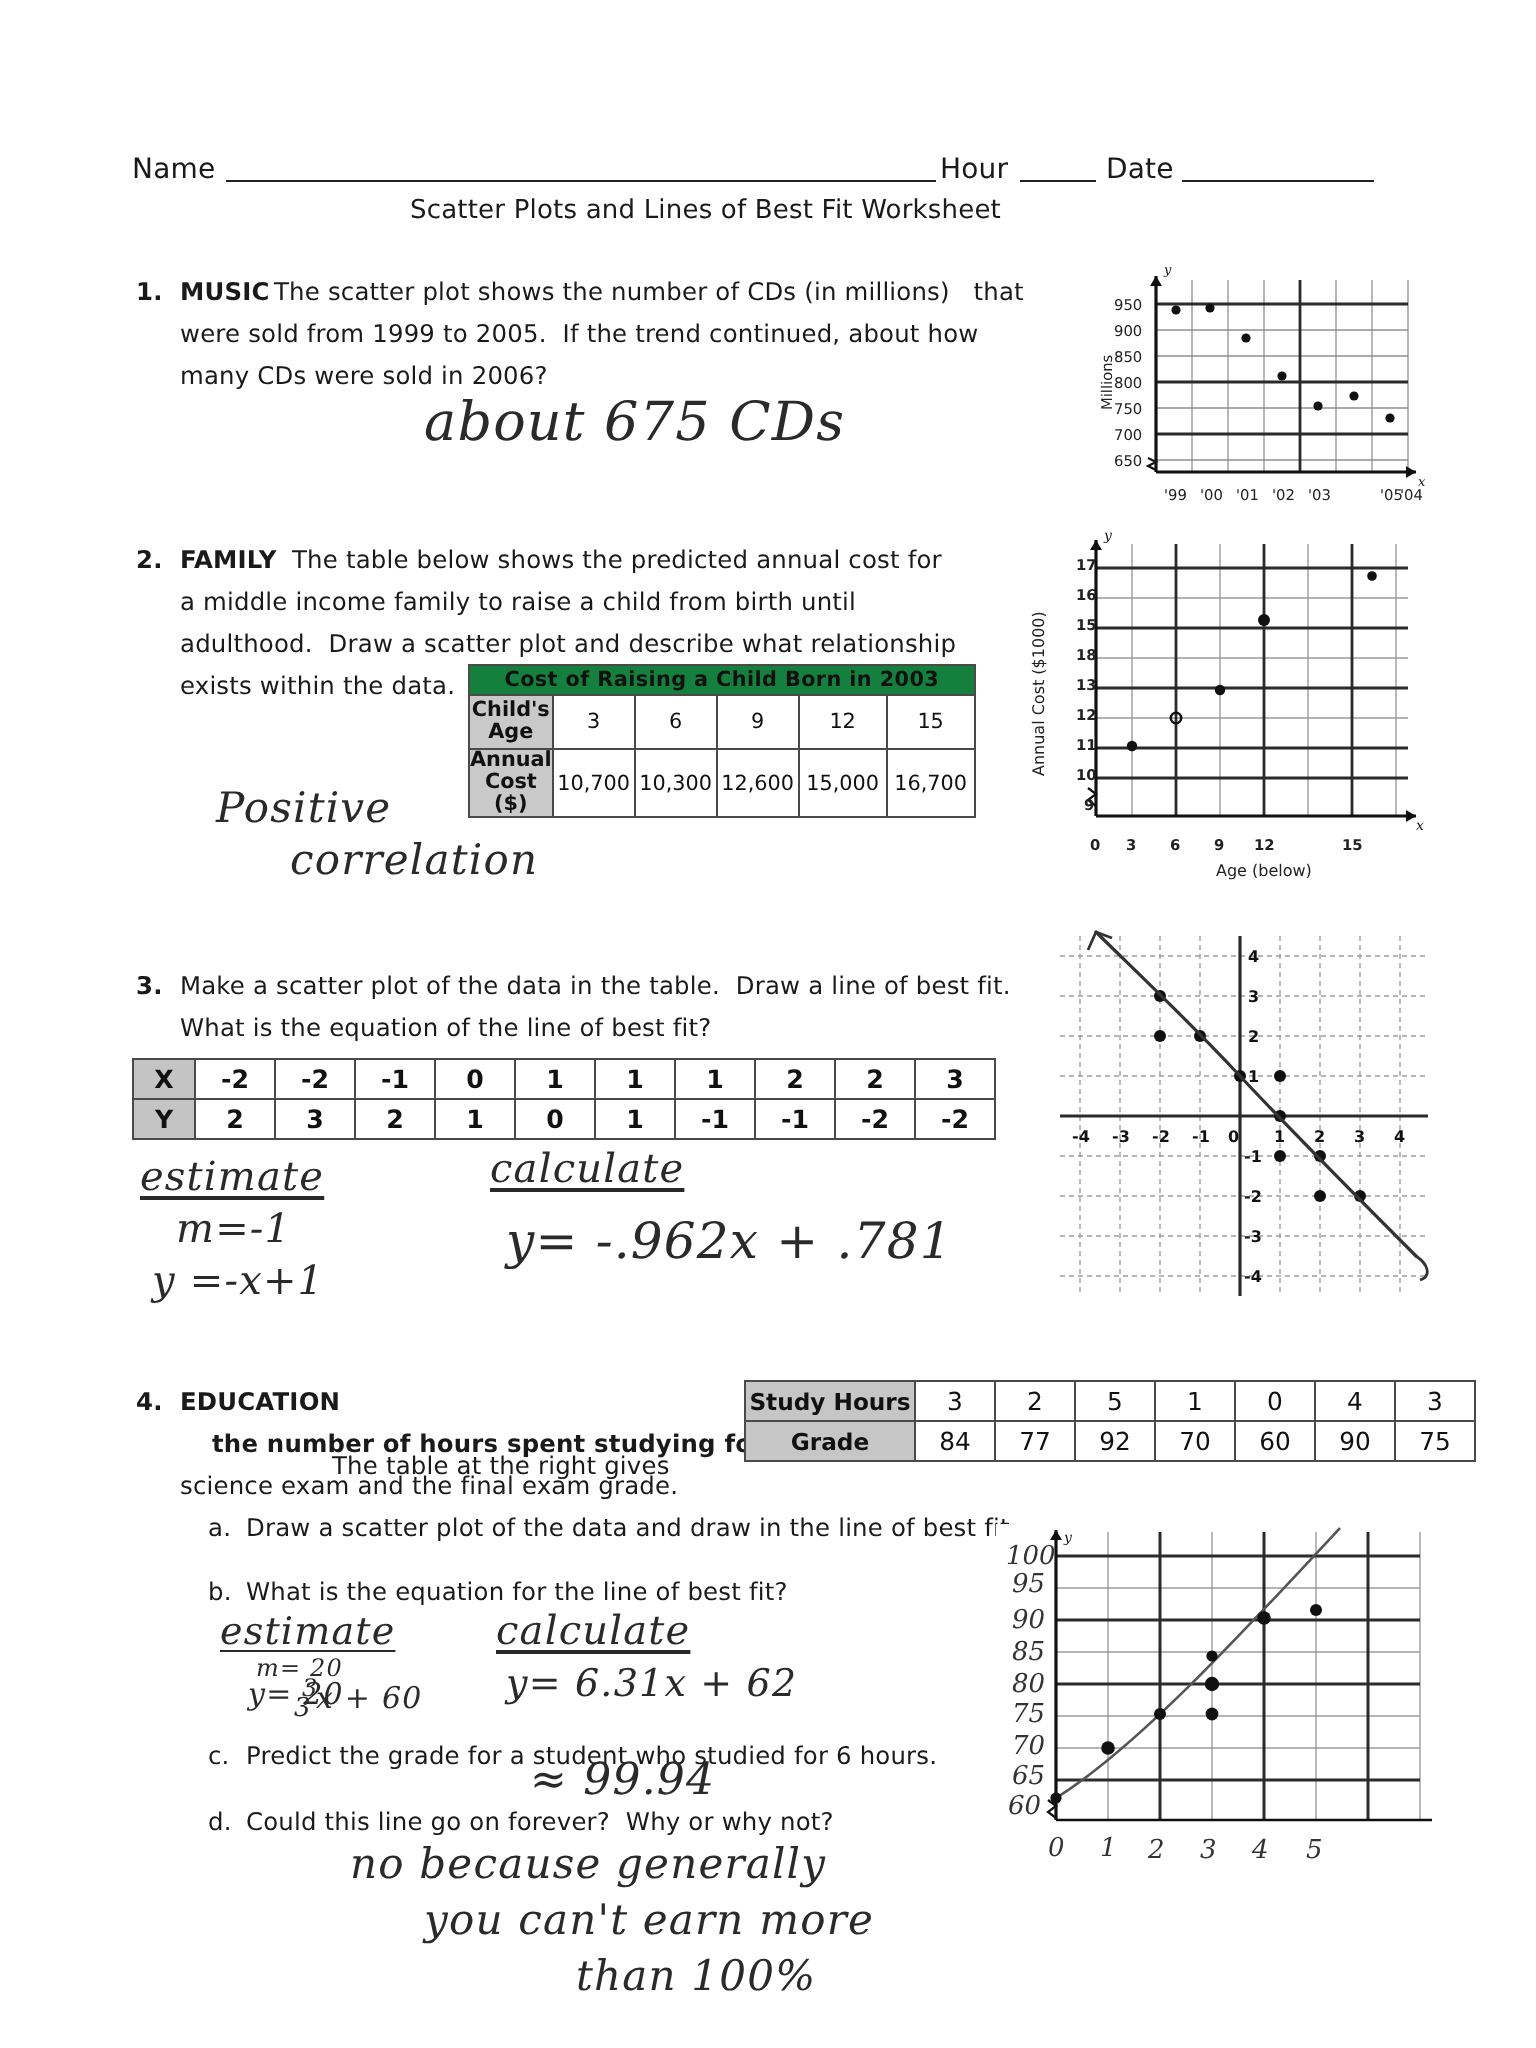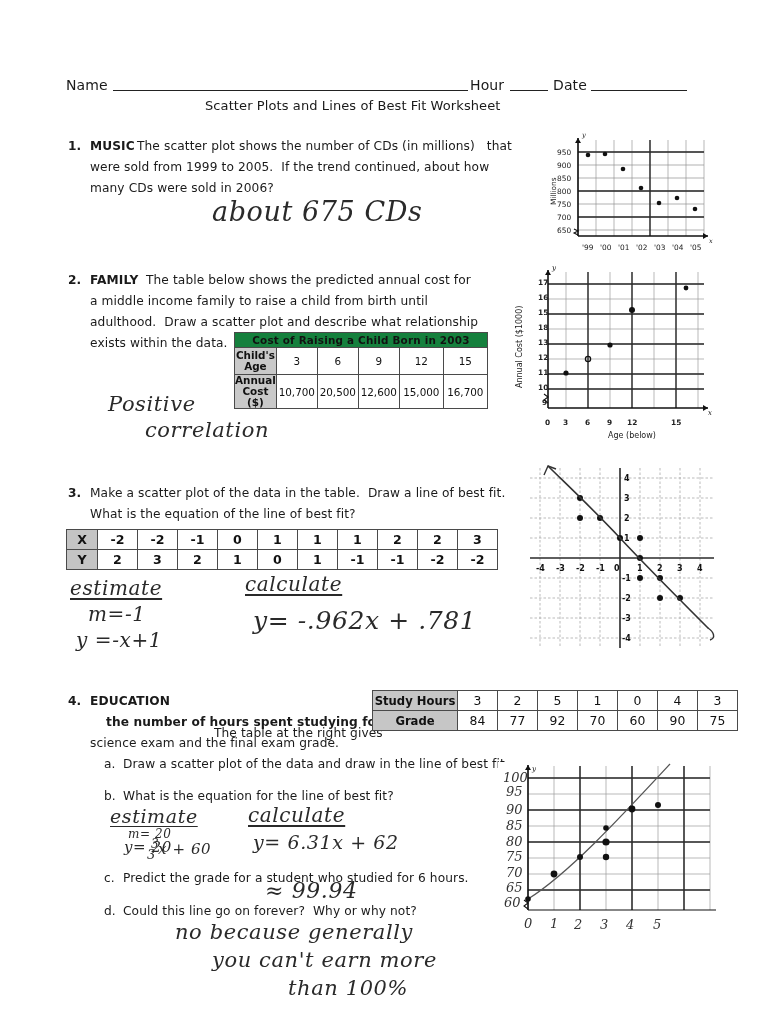--- a/index.html
+++ b/index.html
@@ -121,21 +121,21 @@
   <div class="axlabel" style="left:557px;top:174px;">850</div>
   <div class="axlabel" style="left:557px;top:187px;">800</div>
   <div class="axlabel" style="left:557px;top:200px;">750</div>
   <div class="axlabel" style="left:557px;top:213px;">700</div>
   <div class="axlabel" style="left:557px;top:226px;">650</div>
   <div class="axlabel" style="left:582px;top:243px;">'99</div>
   <div class="axlabel" style="left:600px;top:243px;">'00</div>
   <div class="axlabel" style="left:618px;top:243px;">'01</div>
   <div class="axlabel" style="left:636px;top:243px;">'02</div>
   <div class="axlabel" style="left:654px;top:243px;">'03</div>
-  <div class="axlabel" style="left:672px;top:243px;text-align:right;">'04</div>
+  <div class="axlabel" style="left:700px;top:243px;text-align:right;">'04</div>
   <div class="axlabel" style="left:690px;top:243px;">'05</div>
 
   <div class="txt bold" style="left:68px;top:271px;">2.</div>
   <div class="txt bold" style="left:90px;top:271px;">FAMILY</div>
   <div class="txt" style="left:146px;top:271px;">The table below shows the predicted annual cost for</div>
   <div class="txt" style="left:90px;top:292px;">a middle income family to raise a child from birth until</div>
   <div class="txt" style="left:90px;top:313px;">adulthood.  Draw a scatter plot and describe what relationship</div>
   <div class="txt" style="left:90px;top:334px;">exists within the data.</div>
 
   <table class="tbl" style="left:234px;top:332px;">
@@ -149,21 +149,21 @@
       <td style="width:40px;">3</td>
       <td style="width:40px;">6</td>
       <td style="width:40px;">9</td>
       <td style="width:43px;">12</td>
       <td style="width:43px;">15</td>
     </tr>
     <tr>
       <td class="hdrcell" style="height:26px;line-height:11px;"><span>Annual
 Cost ($)</span></td>
       <td>10,700</td>
-      <td>20,500</td>
+      <td>10,300</td>
       <td>12,600</td>
       <td>15,000</td>
       <td>16,700</td>
     </tr>
   </tbody>
       </table>
 
   <div class="hw hw-i" style="left:108px;top:392px;font-size:21px;">Positive</div>
   <div class="hw hw-i" style="left:145px;top:418px;font-size:21px;">correlation</div>
 
@@ -327,21 +327,21 @@
         <text x="100" y="121">-1</text>
         <text x="100" y="141">-2</text>
         <text x="100" y="161">-3</text>
         <text x="100" y="181">-4</text>
       </g>
     </svg>
   </div>
 
   <div class="txt bold" style="left:68px;top:692px;">4.</div>
   <div class="txt bold" style="left:90px;top:692px;">EDUCATION</div>
-  <div class="txt" style="left:166px;top:724px;margin-left:48px;">The table at the right gives</div>
+  <div class="txt" style="left:166px;top:724px;">The table at the right gives</div>
   <div class="txt" style="left:106px;top:713px;font-weight:bold;">the number of hours spent studying for a</div>
   <div class="txt" style="left:90px;top:734px;">science exam and the final exam grade.</div>
 
   <div class="txt" style="left:104px;top:755px;">a.</div>
   <div class="txt" style="left:123px;top:755px;">Draw a scatter plot of the data and draw in the line of best fit.</div>
   <div class="txt" style="left:104px;top:787px;">b.</div>
   <div class="txt" style="left:123px;top:787px;">What is the equation for the line of best fit?</div>
   <div class="txt" style="left:104px;top:869px;">c.</div>
   <div class="txt" style="left:123px;top:869px;">Predict the grade for a student who studied for 6 hours.</div>
   <div class="txt" style="left:104px;top:902px;">d.</div>

